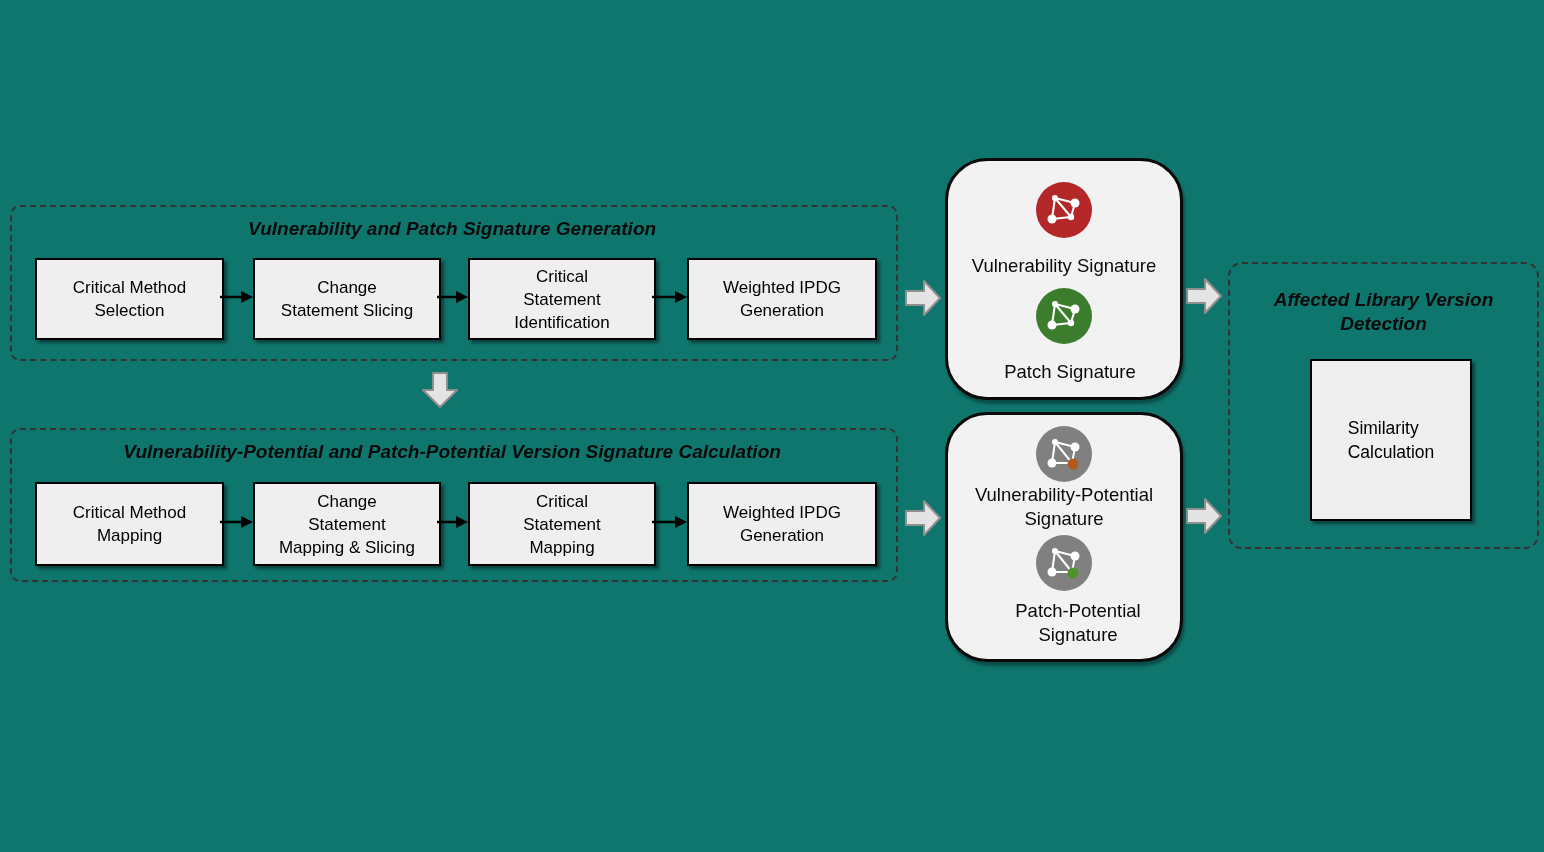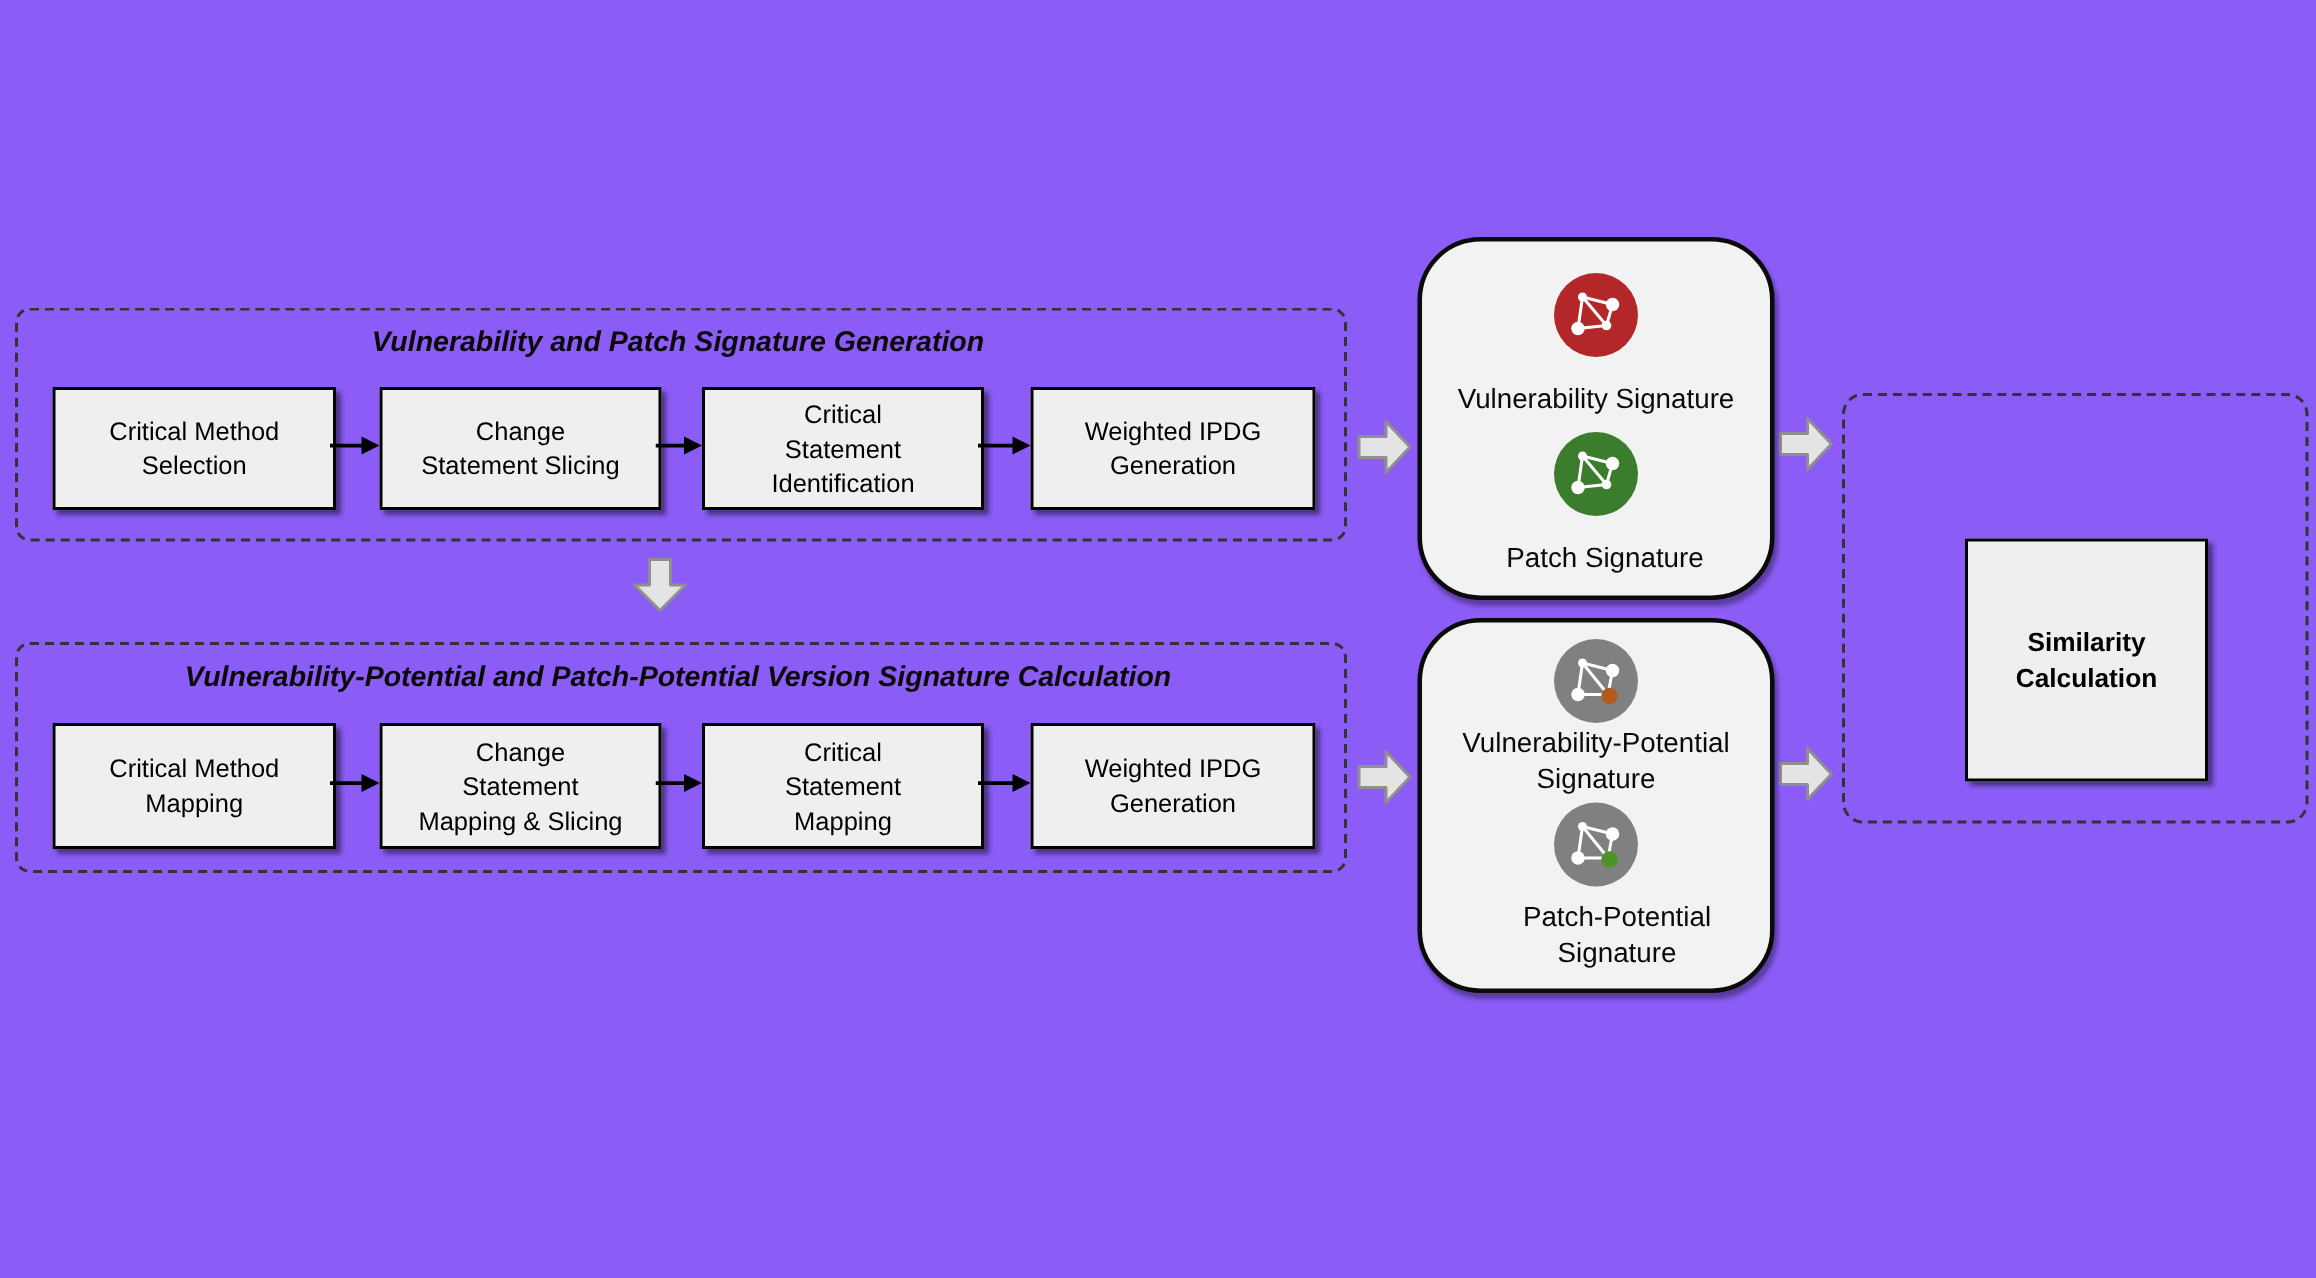--- a/index.html
+++ b/index.html
@@ -1,17 +1,17 @@
 <!DOCTYPE html>
 <html><head>
 <meta charset="utf-8">
 <style>
   html,body { margin:0; padding:0; background:#ffffff; }
   .canvas {
-    position:relative; width:1544px; height:852px; background:#8b5cf6;
+    position:relative; width:1544px; height:852px; background:#0f766e;
     font-family:"Liberation Sans", sans-serif; color:#000; overflow:hidden;
   }
   .dashed-panel {
     position:absolute; border:2px dashed #333; border-radius:10px; background:transparent;
   }
   .section-title {
     position:absolute; left:0; right:0; text-align:center;
     font-weight:bold; font-style:italic; font-size:19px; line-height:24px;
     white-space:pre-line; color:#0a0a0a;
   }
@@ -29,21 +29,21 @@
   }
   .sig-icon { position:absolute; left:50%; transform:translateX(-50%); }
   .sig-label {
     position:absolute; left:0; right:0; text-align:center;
     font-size:18.5px; line-height:24px; white-space:pre-line; color:#0a0a0a;
   }
   .sim-box {
     position:absolute; background:#efefef; border:2px solid #000;
     box-shadow:3px 3px 3px rgba(0,0,0,0.45);
     display:flex; align-items:center; justify-content:center;
-    text-align:center; font-size:17.5px; line-height:24px; white-space:pre-line;font-weight:bold;
+    font-size:17.5px; line-height:24px; white-space:pre-line;
   }
   .glyph-line { stroke:#fff; stroke-width:2; }
   .glyph-node { fill:#fff; }
 </style>
 </head>
 <body>
 
 <div class="canvas">
 
   <div class="dashed-panel" style="left:10px; top:205px; width:884px; height:152px;"></div>
@@ -178,17 +178,19 @@
         <circle class="glyph-node" cx="40" cy="22" r="4.5"></circle>
         <circle class="glyph-node" cx="17" cy="38" r="4.5"></circle>
         <circle cx="38" cy="39" r="5.5" fill="#4e922a"></circle>
       </g>
     </svg>
     <div class="sig-label" style="top:184px;padding-left:28px;">Patch-Potential
 Signature</div>
   </div>
 
   <div class="dashed-panel" style="left:1228px; top:262px; width:307px; height:283px; border-radius:14px;">
+    <div class="section-title" style="top:24px;">Affected Library Version
+Detection</div>
     <div class="sim-box" style="left:80px; top:95px; width:158px; height:158px;">Similarity
 Calculation</div>
   </div>
 
 </div>
 
 </body></html>

